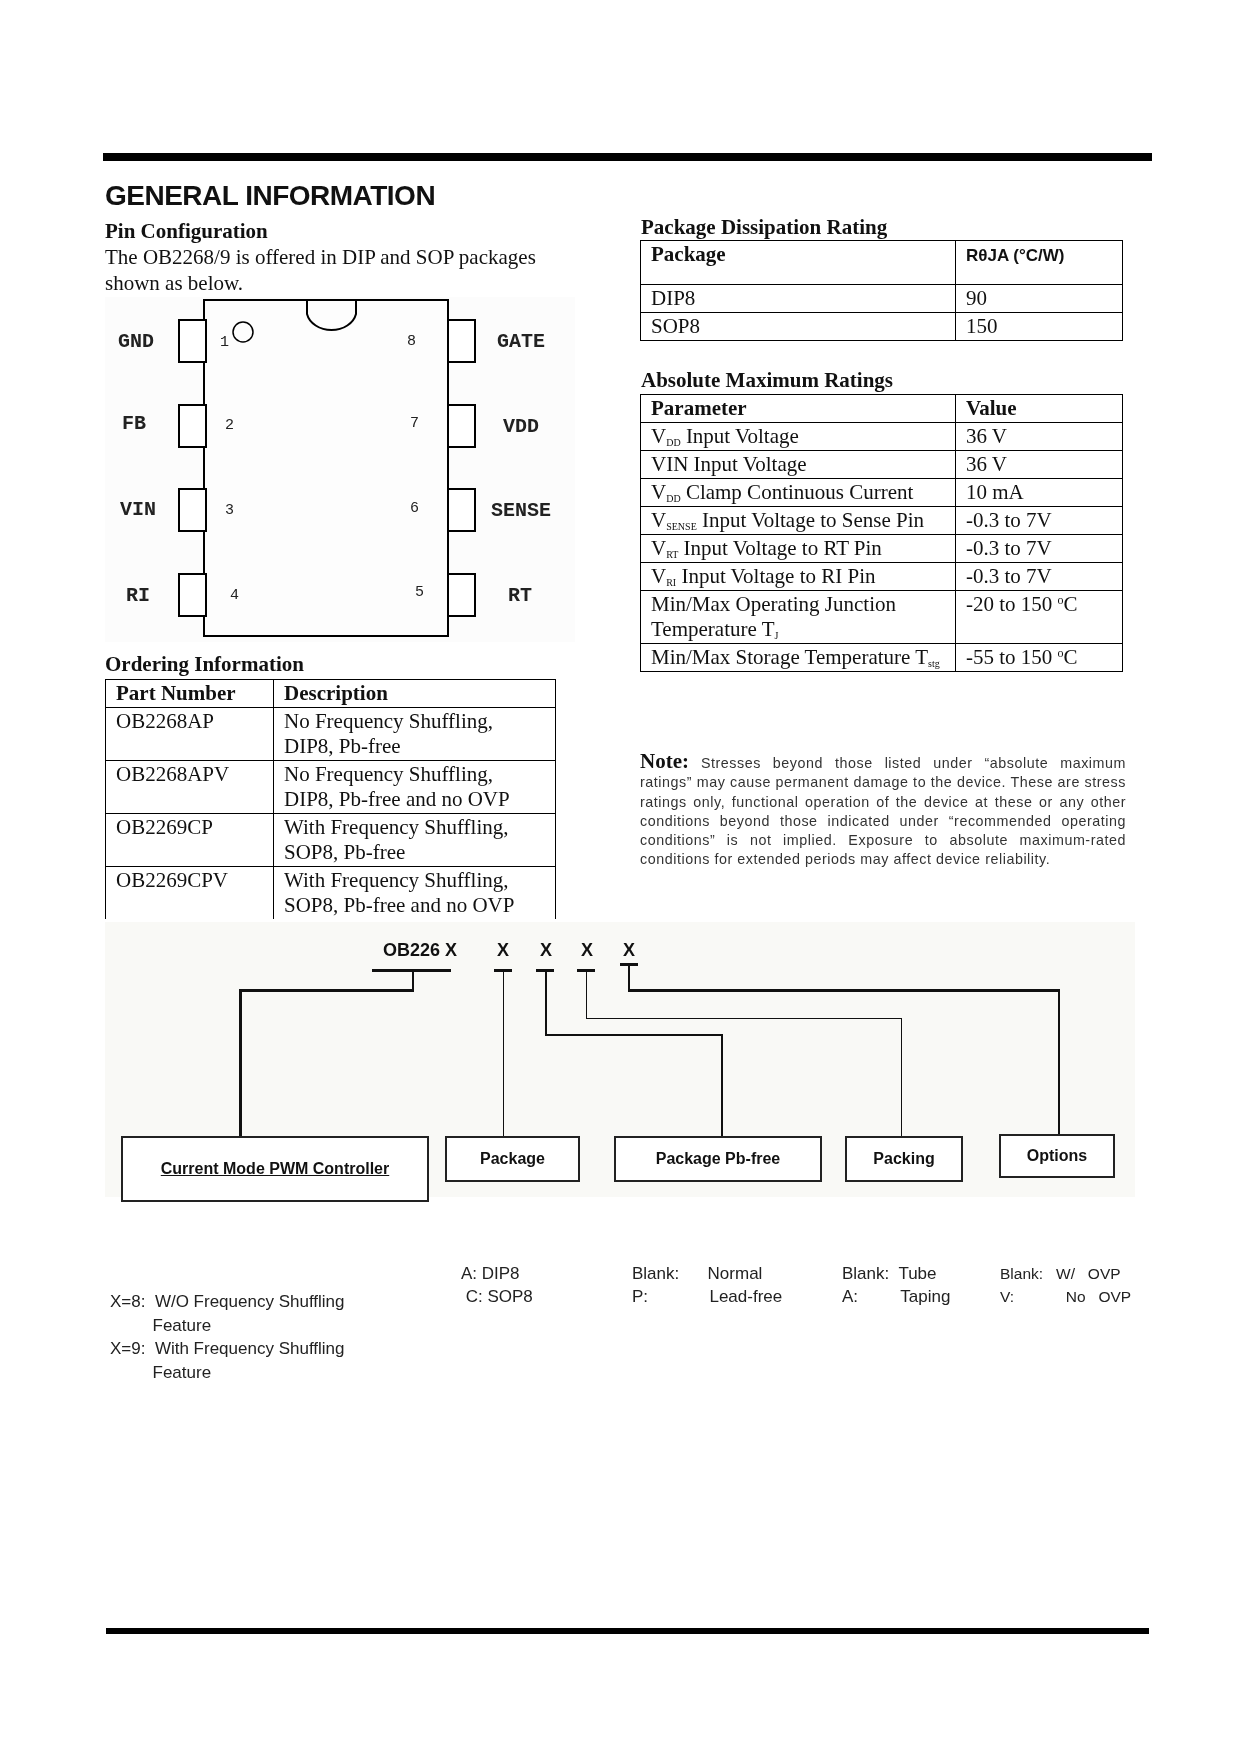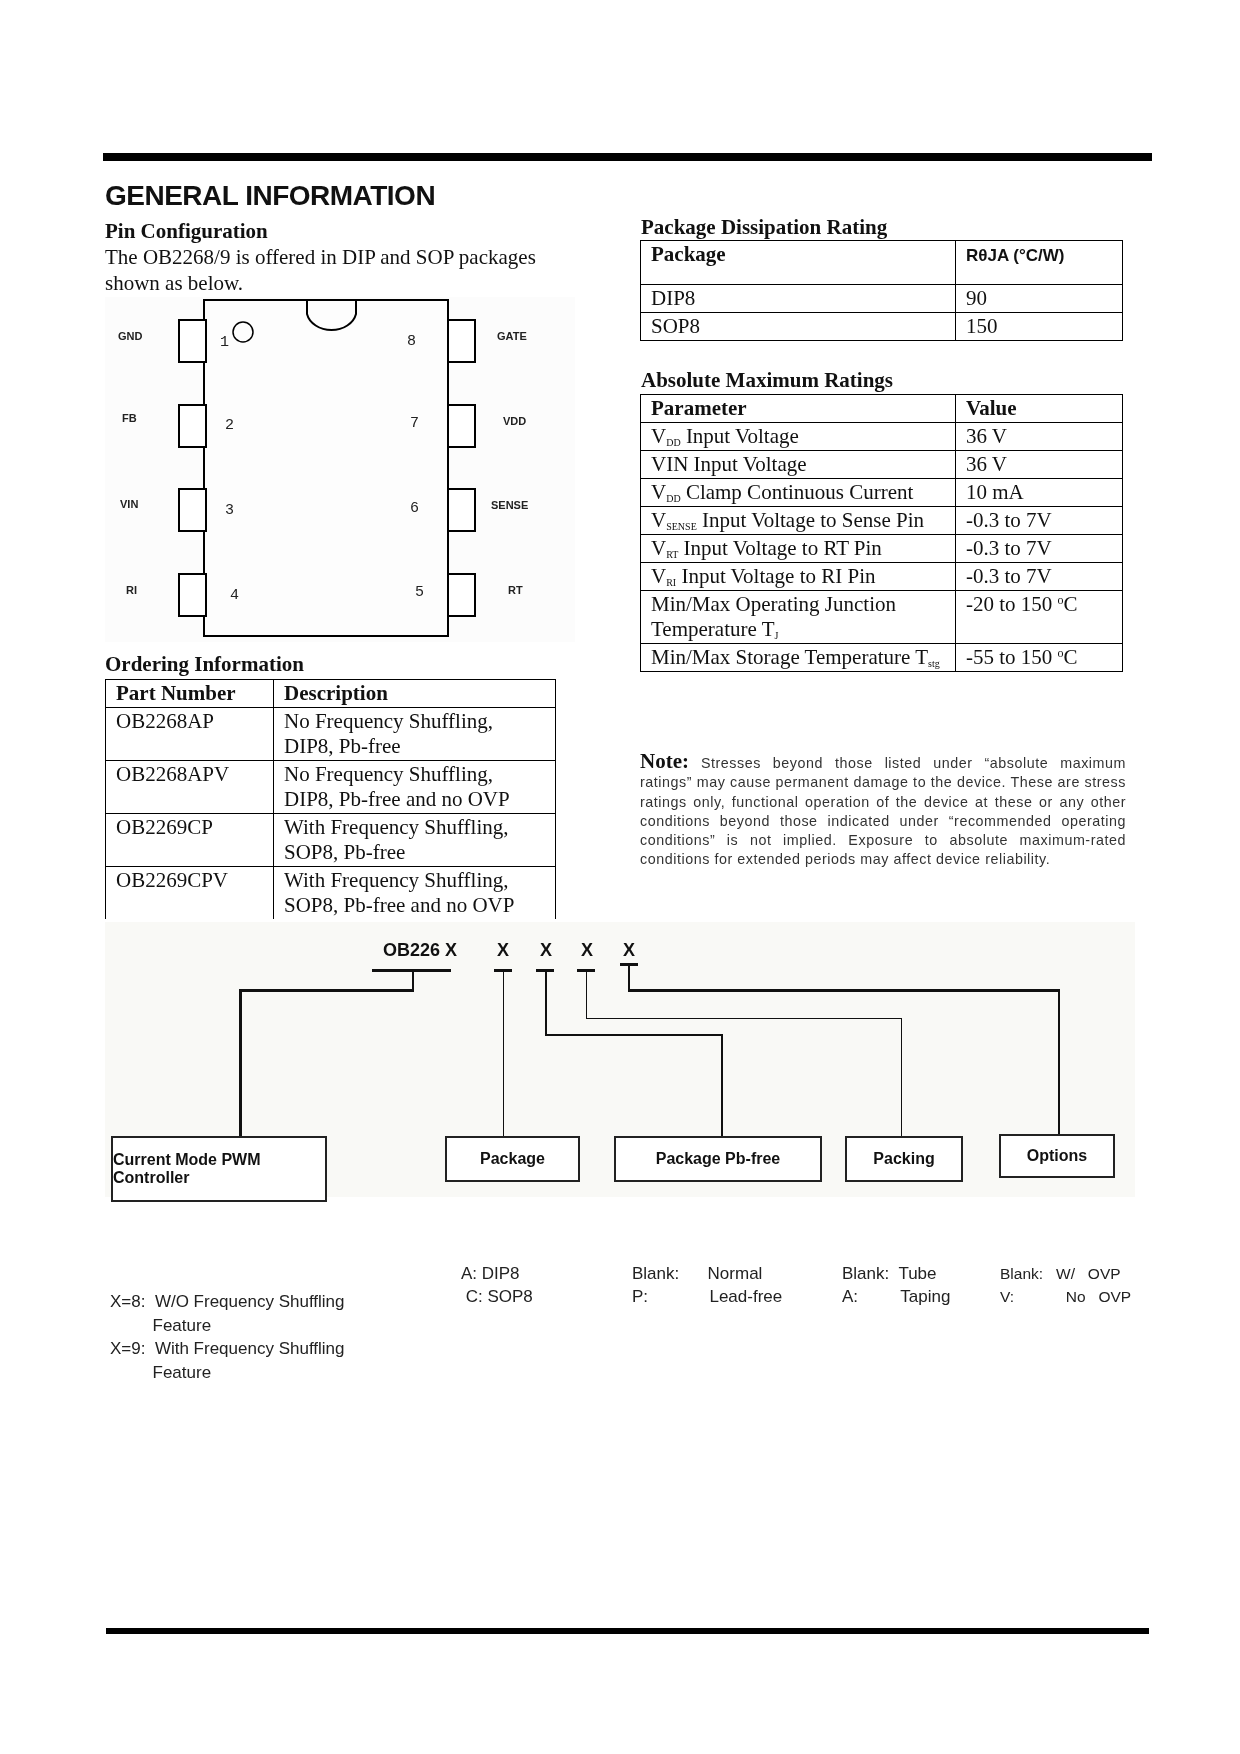--- a/index.html
+++ b/index.html
@@ -17,21 +17,21 @@
     table.dt sup { font-size: 12px; vertical-align: 7px; line-height: 0; }
     .sansb { font-family: "Liberation Sans", sans-serif; font-weight: bold; font-size: 17px; }
 
     .note { position: absolute; font-family: "Liberation Sans", sans-serif; font-size: 14.3px; line-height: 19.3px; color: #333; text-align: justify; letter-spacing: 0.55px; }
     .note .lbl { font-family: "Liberation Serif", serif; font-weight: bold; font-size: 21px; color: #111; letter-spacing: 0; }
 
     
     .pin-area { position: absolute; left: 105px; top: 297px; width: 470px; height: 345px; background: #fcfcfc; }
     .chip { position: absolute; border: 2px solid #000; background: #fdfdfd; }
     .lead { position: absolute; border: 2px solid #000; background: #fff; }
-    .pinlbl { position: absolute; font-family: Liberation Sans, sans-serif; font-size: 11px; font-weight: bold; color: #222; }
+    .pinlbl { position: absolute; font-family: Liberation Mono, monospace; font-size: 20px; font-weight: bold; color: #222; }
     .pinnum { position: absolute; font-family: "Liberation Mono", monospace; font-size: 15px; color: #222; }
 
     
     .od-area { position: absolute; left: 105px; top: 922px; width: 1030px; height: 275px; background: #f9f9f6; }
     .od-code { position: absolute; font-family: "Liberation Sans", sans-serif; font-weight: bold; font-size: 18px; color: #111; }
     .od-box { position: absolute; border: 2px solid #222; background: #fff; font-family: "Liberation Sans", sans-serif; font-weight: bold; font-size: 16px; display: flex; align-items: center; justify-content: center; box-sizing: border-box; }
     .od-text { position: absolute; font-family: "Liberation Sans", sans-serif; font-size: 17px; line-height: 23px; color: #222; white-space: pre; }
     .ln { position: absolute; background: #111; }
   </style>
 </head>
@@ -214,21 +214,21 @@
   <div class="ln" style="left:616px; top:112px; width:2px; height:103px;"></div>
 
   <div class="ln" style="left:481px; top:49px; width:1px; height:48px;"></div>
   <div class="ln" style="left:481px; top:96px; width:316px; height:1px;"></div>
   <div class="ln" style="left:796px; top:96px; width:1px; height:119px;"></div>
 
   <div class="ln" style="left:523px; top:43px; width:2px; height:26px;"></div>
   <div class="ln" style="left:523px; top:67px; width:432px; height:3px;"></div>
   <div class="ln" style="left:953px; top:67px; width:2px; height:146px;"></div>
 
-  <div class="od-box" style="left:6px; top:214px; width:216px; height:66px; font-size:16px;">Current Mode PWM Controller</div>
+  <div class="od-box" style="left:16px; top:214px; width:308px; height:66px; font-size:16px;text-decoration:underline;">Current Mode PWM Controller</div>
   <div class="od-box" style="left:340px; top:214px; width:135px; height:46px;">Package</div>
   <div class="od-box" style="left:509px; top:214px; width:208px; height:46px;">Package Pb-free</div>
   <div class="od-box" style="left:740px; top:214px; width:118px; height:46px;">Packing</div>
   <div class="od-box" style="left:894px; top:212px; width:116px; height:44px;">Options</div>
 </div>
 
 <div class="od-text" style="left:110px; top:1270px; line-height:23.5px;margin-top:20px;">X=8:  W/O Frequency Shuffling
          Feature
 X=9:  With Frequency Shuffling
          Feature</div>

